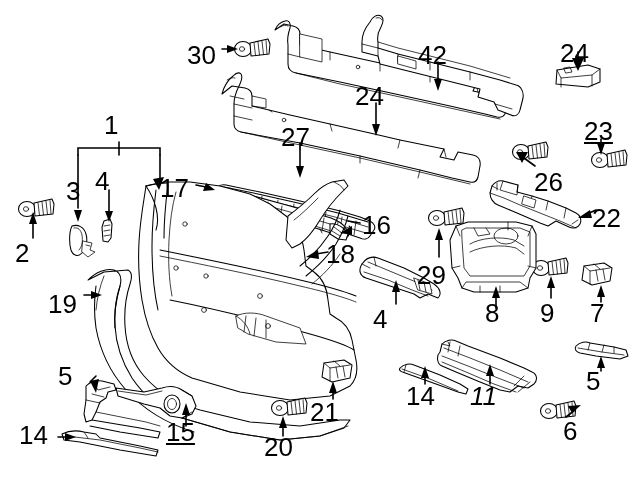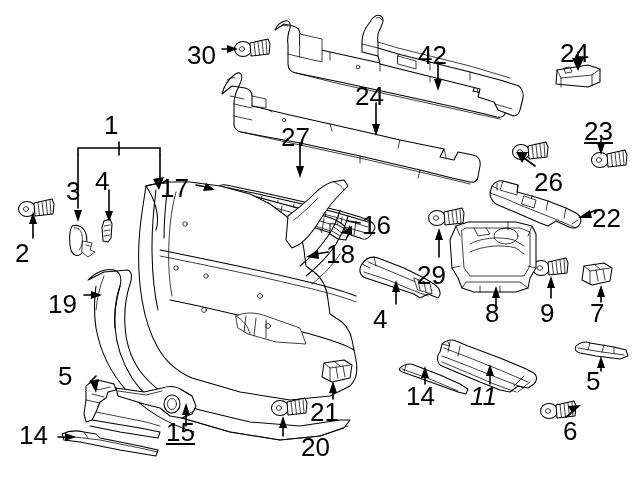--- a/index.html
+++ b/index.html
@@ -495,21 +495,21 @@
     <div class="callout" style="left:373px; top:306px;">4</div>
     <div class="callout" style="left:470px; top:383px;font-style:italic;">11</div>
     <div class="callout" style="left:406px; top:383px;">14</div>
     <div class="callout" style="left:58px;  top:363px;">5</div>
     <div class="callout" style="left:19px;  top:422px;">14</div>
     <div class="callout" style="left:166px; top:419px;text-decoration:underline;">15</div>
     <div class="callout" style="left:362px; top:212px;">16</div>
     <div class="callout" style="left:160px; top:175px;">17</div>
     <div class="callout" style="left:317px; top:241px;margin-left:9px;">18</div>
     <div class="callout" style="left:48px;  top:291px;">19</div>
-    <div class="callout" style="left:264px; top:434px;margin-left:37px;">20</div>
+    <div class="callout" style="left:264px; top:434px;">20</div>
     <div class="callout" style="left:310px; top:399px;">21</div>
     <div class="callout" style="left:592px; top:205px;">22</div>
     <div class="callout" style="left:584px; top:118px;text-decoration:underline;">23</div>
     <div class="callout" style="left:560px; top:40px;">24</div>
     <div class="callout" style="left:418px; top:42px;">42</div>
     <div class="callout" style="left:534px; top:169px;">26</div>
     <div class="callout" style="left:281px; top:124px;">27</div>
     <div class="callout" style="left:355px; top:83px;">24</div>
     <div class="callout" style="left:417px; top:262px;">29</div>
     <div class="callout" style="left:187px; top:42px;">30</div>

